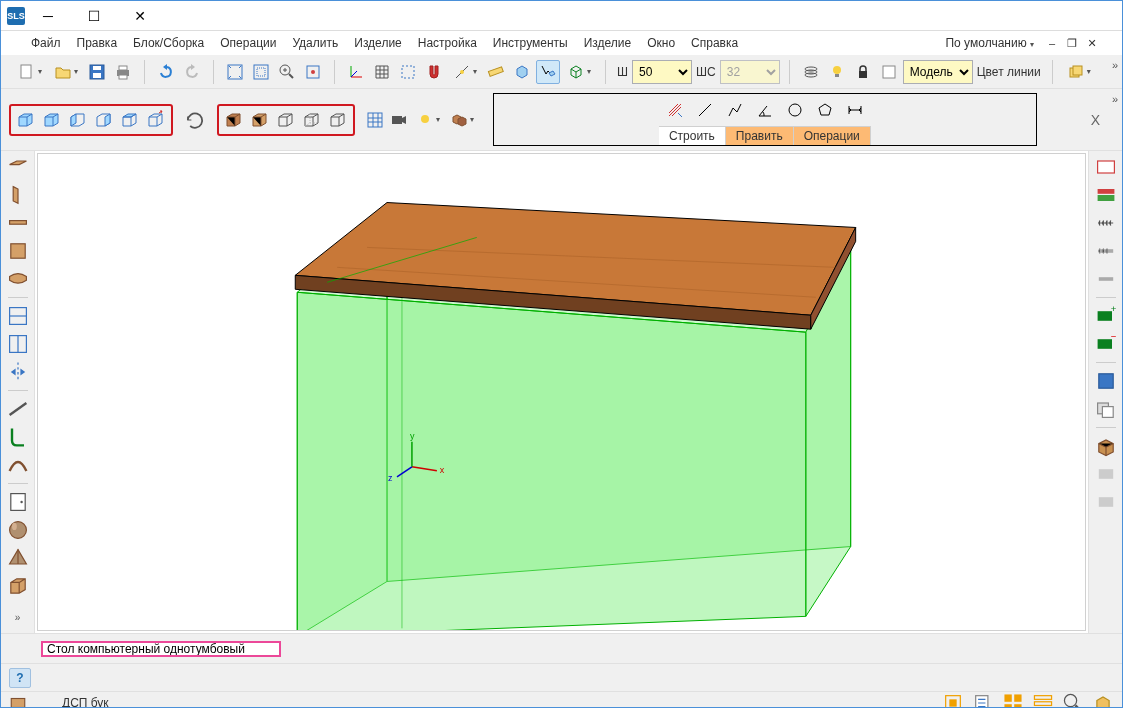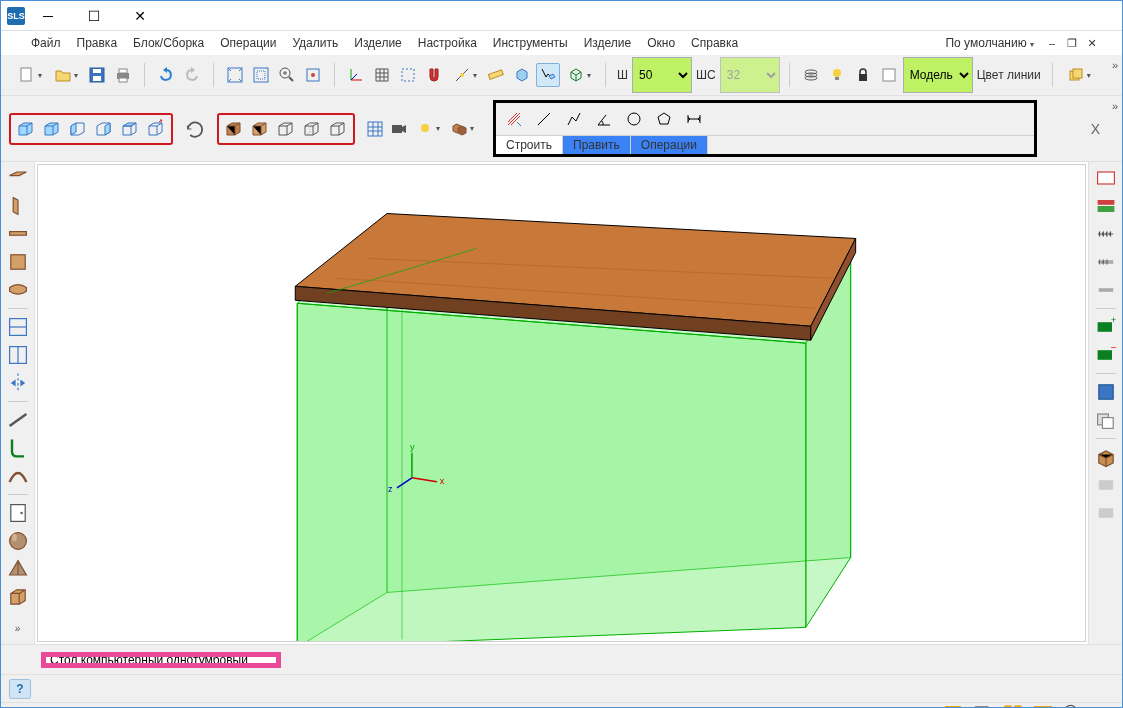--- a/index.html
+++ b/index.html
@@ -20,45 +20,45 @@
 
 .toolbar-row { background:#f0f0f0; display:flex; align-items:center; padding: 2px 8px; border-bottom: 1px solid #e0e0e0; min-height:34px; gap:2px; flex-wrap:nowrap;}
 .toolbar-row .toolbar-group { display:flex; align-items:center; gap:2px; padding: 0 4px;}
 .toolbar-row .sep { width:1px; height:24px; background:#ccc; margin:0 3px;}
 .tool-btn { width:24px; height:24px; display:flex; align-items:center; justify-content:center; border:1px solid transparent; border-radius:2px; cursor:default;}
 .tool-btn svg { width:18px; height:18px;}
 .tool-btn.wide { width:auto; padding: 0 4px; gap:2px;}
 .dd-arrow { font-size:8px; color:#555;}
 
 .label-small { color:#333; font-size:12px; margin: 0 2px;}
-.tb-select { height:36px; border:1px solid #abadb3; font-size:12px; background:#bef264; padding: 0 2px;}
+.tb-select { height:24px; border:1px solid #abadb3; font-size:12px; background:#fef9c3; padding: 0 2px;}
 
 .second-row-container { background:#f0f0f0; display:flex; border-bottom: 1px solid #e0e0e0; min-height:56px;}
 .highlight-box { border:2px solid #d01820; border-radius:3px; padding:2px; display:flex; align-items:center; gap:0;}
 .hi-btn { width:24px; height:24px; display:flex; align-items:center; justify-content:center; margin:0 1px;}
 .hi-btn svg { width:20px; height:20px;}
 .rotate-icon { width:24px; height:24px; display:flex; align-items:center; justify-content:center; margin: 0 10px;}
 
-.ribbon-panel { display:flex; flex-direction:column; border:3px solid #000000; margin-left:14px;}
+.ribbon-panel { display:flex; flex-direction:column; border:1px solid #000000; margin-left:14px;align-items:center;}
 .ribbon-icons { display:flex; padding:4px 6px; gap:6px; align-items:center;}
 .ribbon-tabs { display:flex; border-top:1px solid #d0d0d0;}
-.ribbon-tab { padding: 2px 10px; border-right:1px solid #d0d0d0; color:#333; font-size:12px; background:#3b82f6;}
+.ribbon-tab { padding: 2px 10px; border-right:1px solid #d0d0d0; color:#333; font-size:12px; background:#fdba74;}
 .ribbon-tab.active { background:#fff;}
 
 .main-area { display:flex; height: calc(100% - 30px - 24px - 34px - 56px - 30px - 28px - 22px); position:relative;}
 .left-toolbar, .right-toolbar { width: 34px; background:#f0f0f0; display:flex; flex-direction:column; align-items:center; padding: 4px 0; gap:4px; border-right:1px solid #e0e0e0;}
 .right-toolbar { border-right:none; border-left:1px solid #e0e0e0;}
 .side-btn { width:24px; height:24px; display:flex; align-items:center; justify-content:center;}
 .side-sep { width:20px; height:1px; background:#ccc; margin:2px 0;}
 
 .viewport { flex:1; position:relative; background:#fff; border:1px solid #d0d0d0; margin:2px;}
 .viewport svg { width:100%; height:100%; display:block;}
 
 .name-row { height:30px; background:#f0f0f0; display:flex; align-items:center; padding: 0 40px; border-top:1px solid #e0e0e0;}
-.name-input { width:240px; height:16px; border:5px solid #ec4899; background:#fff; padding: 0 4px; font-size:12px;}
+.name-input { width:240px; height:16px; border:2px solid #ec4899; background:#fff; padding: 0 4px; font-size:12px;}
 
 .help-row { height:28px; background:#f0f0f0; display:flex; align-items:center; padding: 0 8px; border-top:1px solid #e0e0e0;}
 .help-btn { width:22px; height:20px; background:#d0e4f5; border:1px solid #a0c0e0; border-radius:2px; display:flex; align-items:center; justify-content:center; color:#1e6db0; font-weight:bold;}
 
 .statusbar { height:22px; background:#f0f0f0; display:flex; align-items:center; padding: 0 8px; border-top:1px solid #e0e0e0; gap:8px;}
 .status-icon { width:18px; height:18px; display:flex; align-items:center; justify-content:center;}
 .status-text { color:#333;margin-left:27px;}
 .status-spacer { flex:1;}
 .status-btn { width:22px; height:20px; display:flex; align-items:center; justify-content:center;}
 

